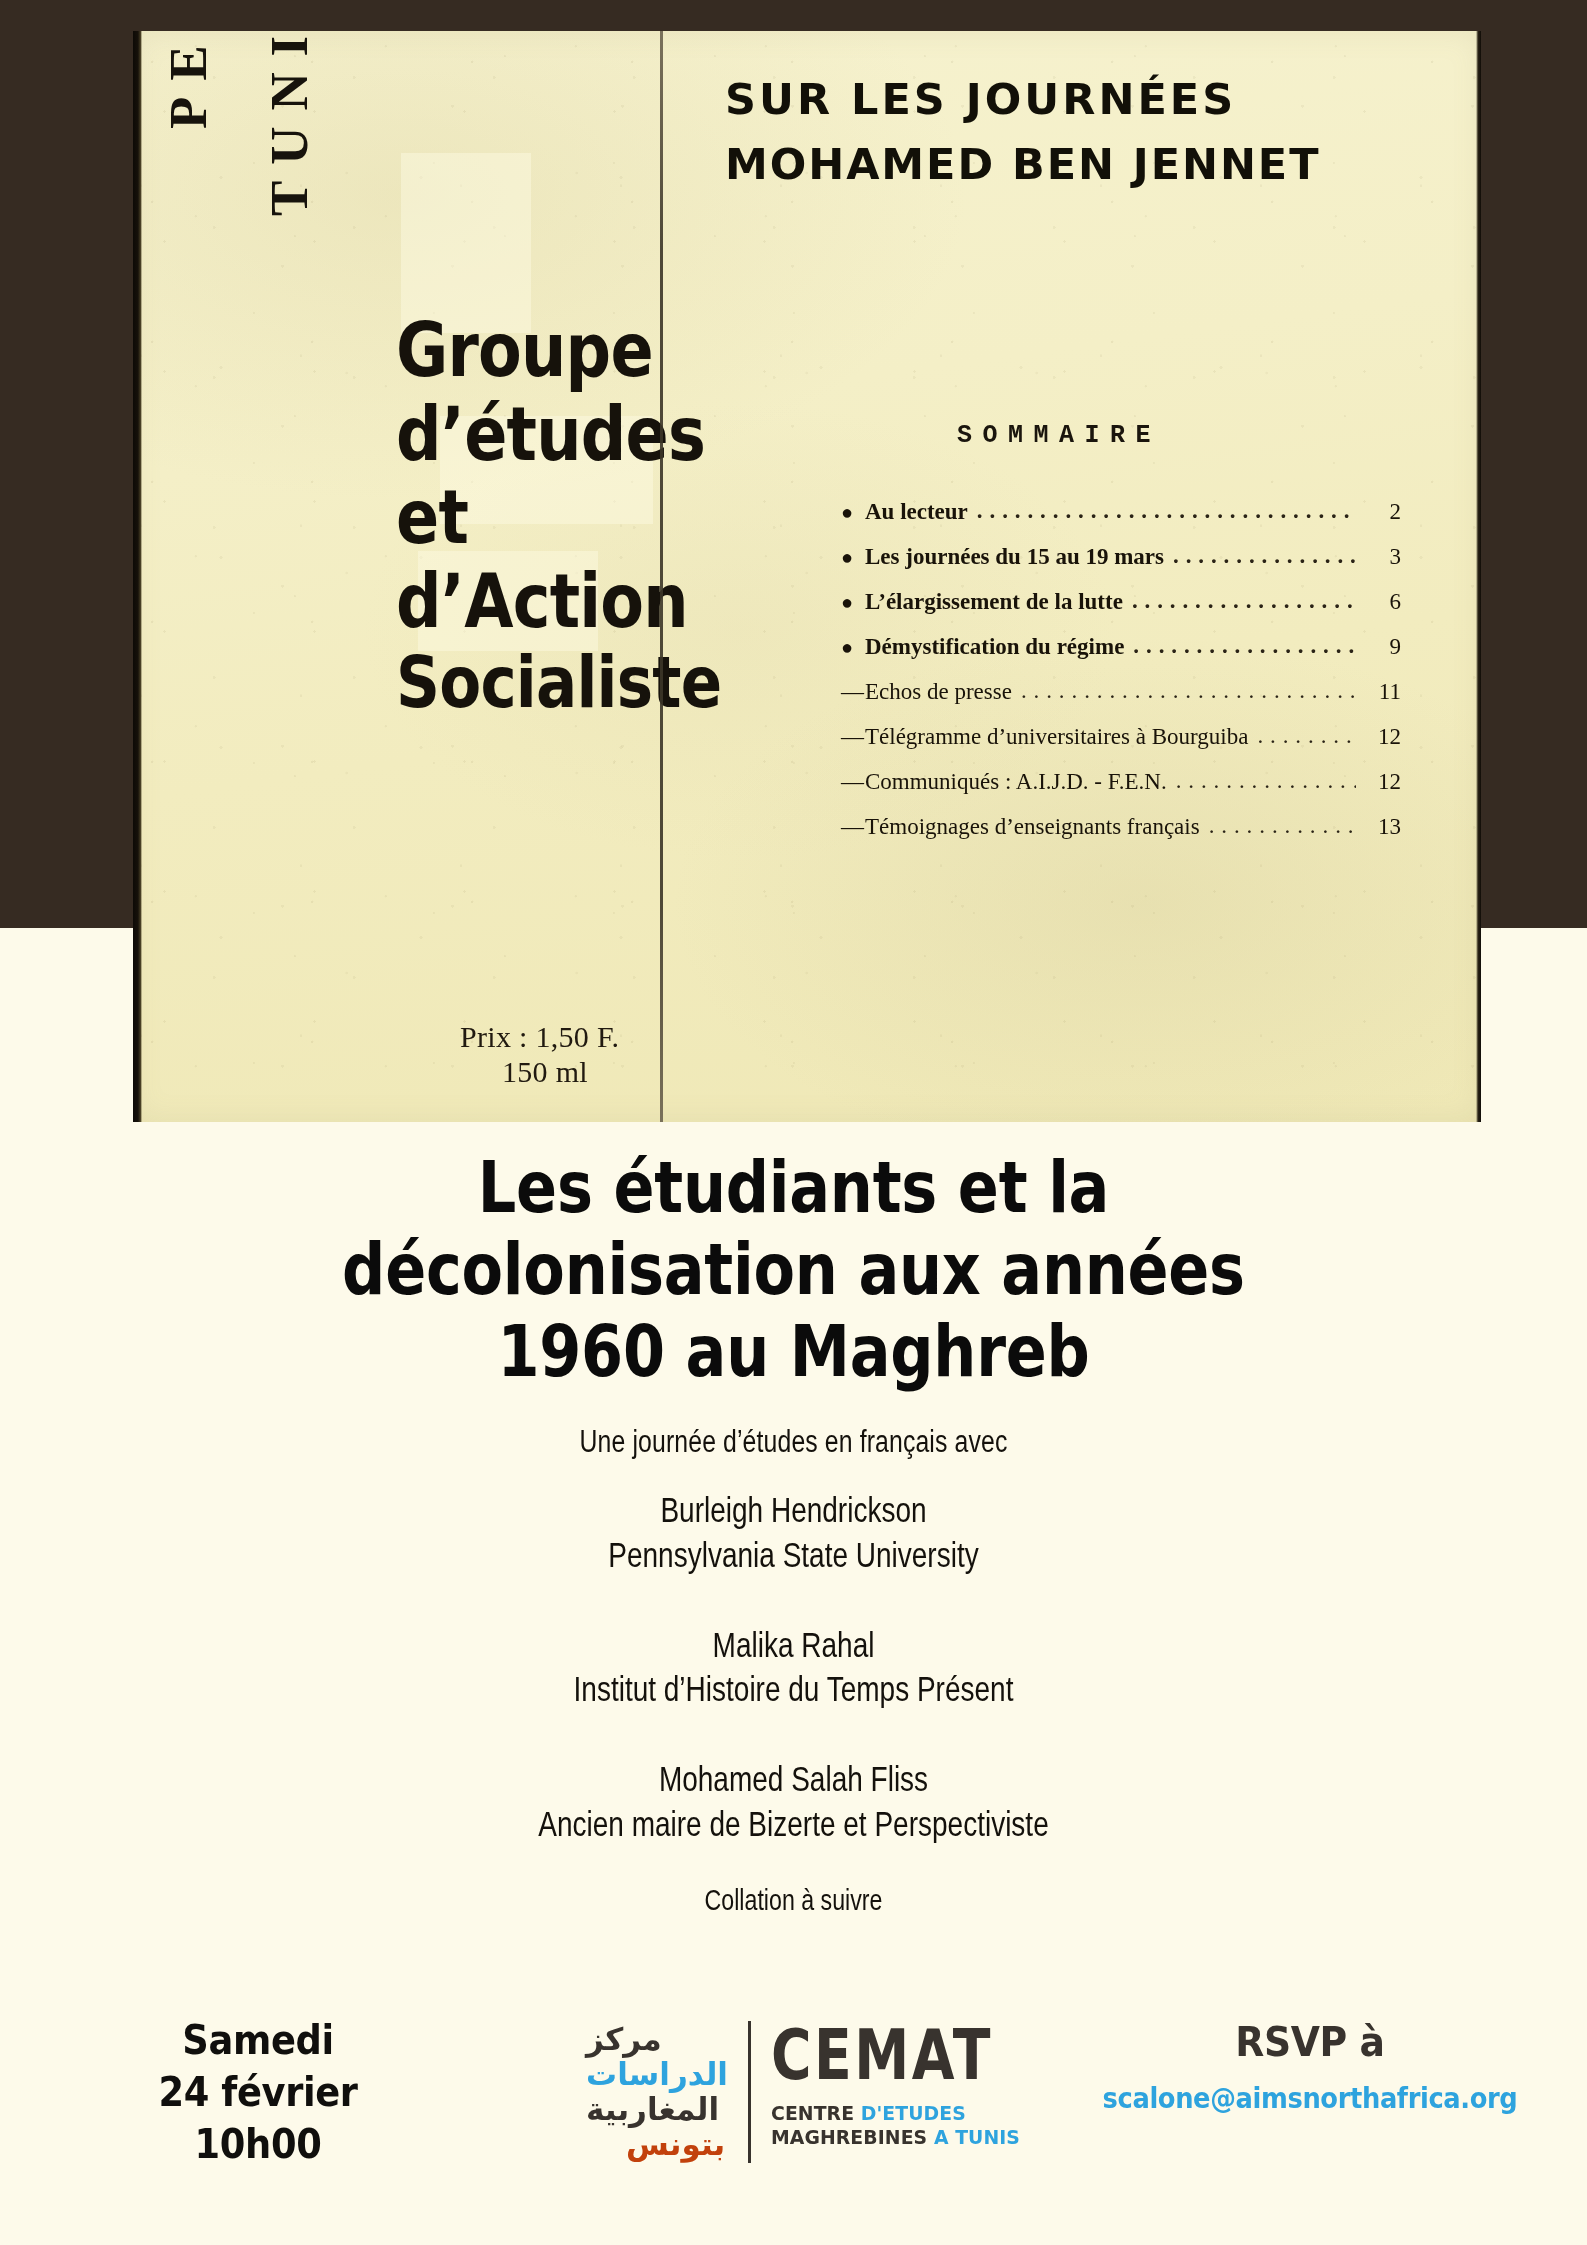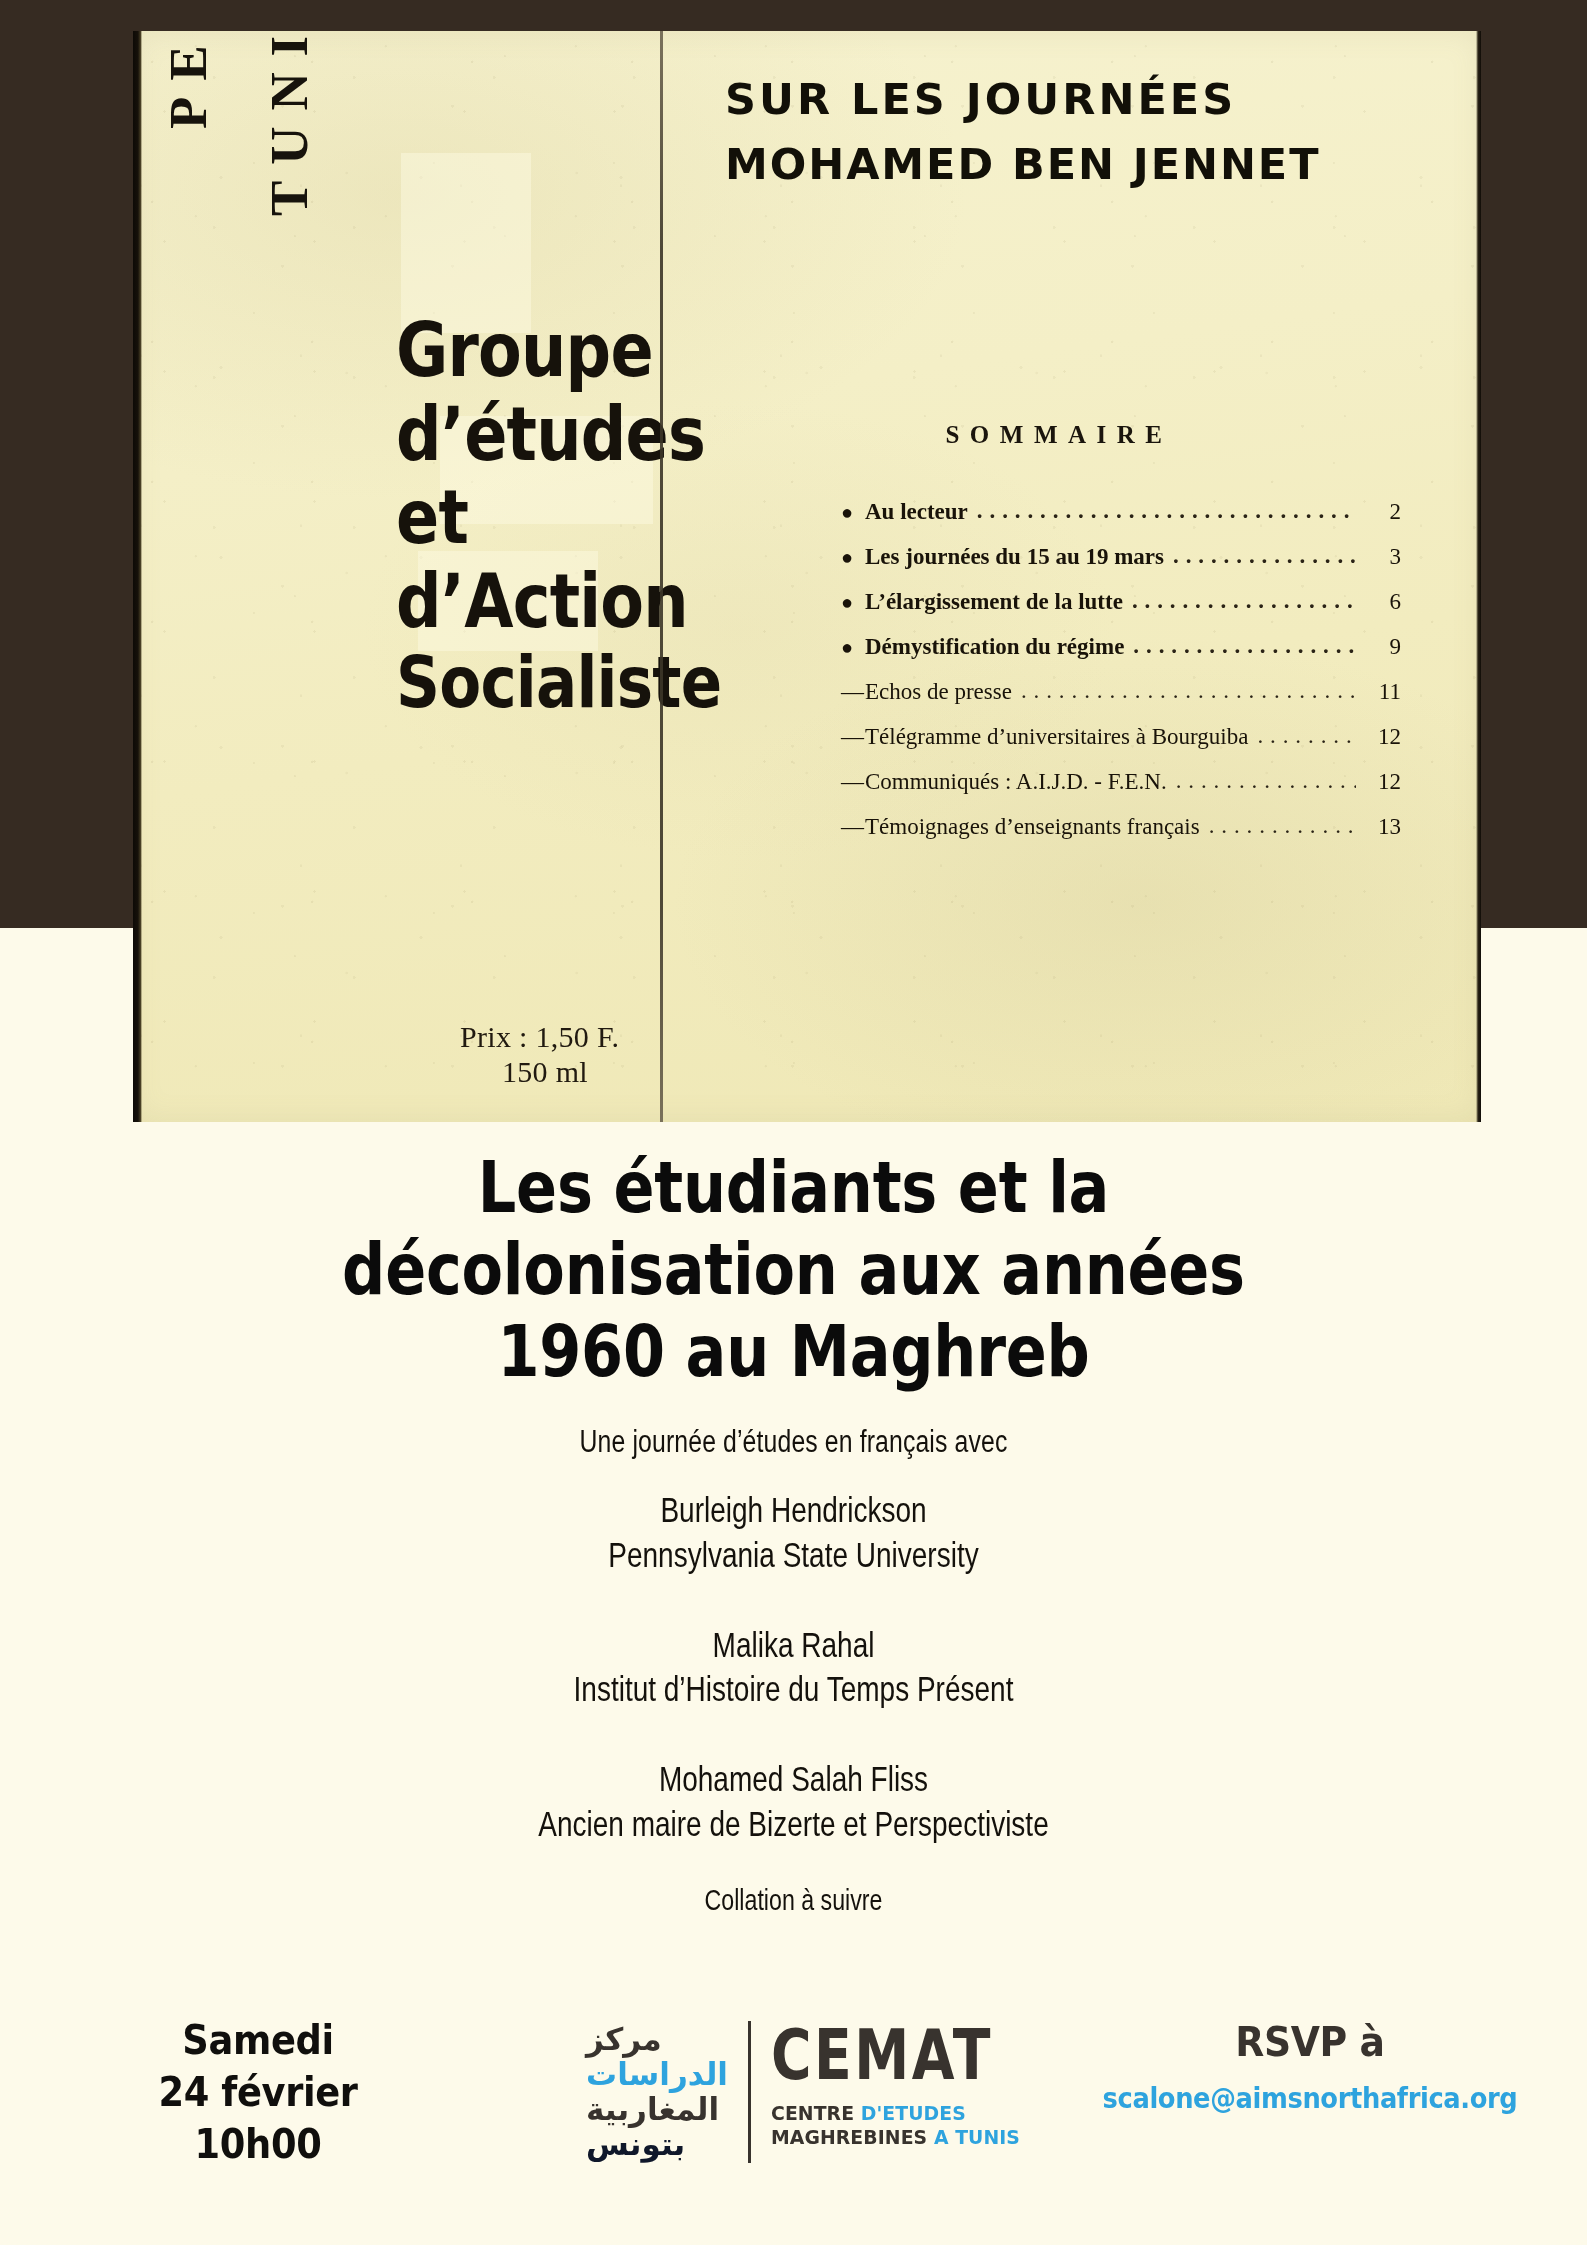--- a/index.html
+++ b/index.html
@@ -161,21 +161,21 @@
   #headline .hl-1 { letter-spacing: 0.07em; }
   #headline .hl-2 { letter-spacing: 0.022em; }
   #headline .hl-3 { letter-spacing: 0.045em; }
 
   #sommaire-title {
     position: absolute;
     left: 576px;
     top: 390px;
     width: 700px;
     text-align: center;
-    font-family: Liberation Serif, serif;
+    font-family: Liberation Mono, monospace;
     font-weight: 700;
     font-size: 25px;
     letter-spacing: 0.42em;
     color: #1a150d;
   }
 
   #toc {
     position: absolute;
     left: 708px;
     top: 468px;
@@ -315,21 +315,21 @@
   }
   #logo-arabic div {
     font-family: "DejaVu Sans", sans-serif;
     font-weight: 700;
     font-size: 31px;
     letter-spacing: -0.01em;
   }
   .ar-1 { color: #38332e; }
   .ar-2 { color: #2ea3de; }
   .ar-3 { color: #38332e; }
-  .ar-4 { color: #0f172a; }
+  .ar-4 { color: #c2410c; margin-left: 40px; }
   #logo-divider {
     width: 3px;
     height: 142px;
     background: #38332e;
     margin: 0 20px;
     flex: 0 0 3px;
   }
   #logo-right {
     flex: 1 1 auto;
   }

